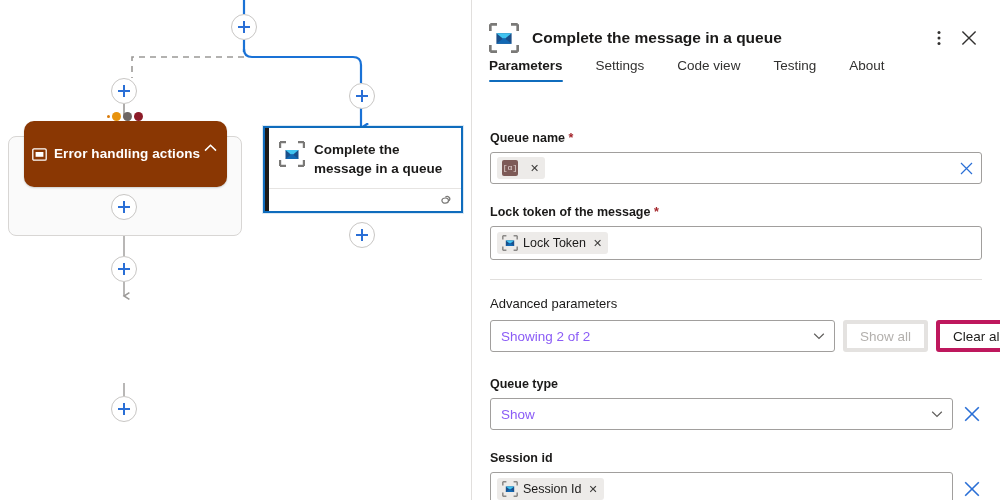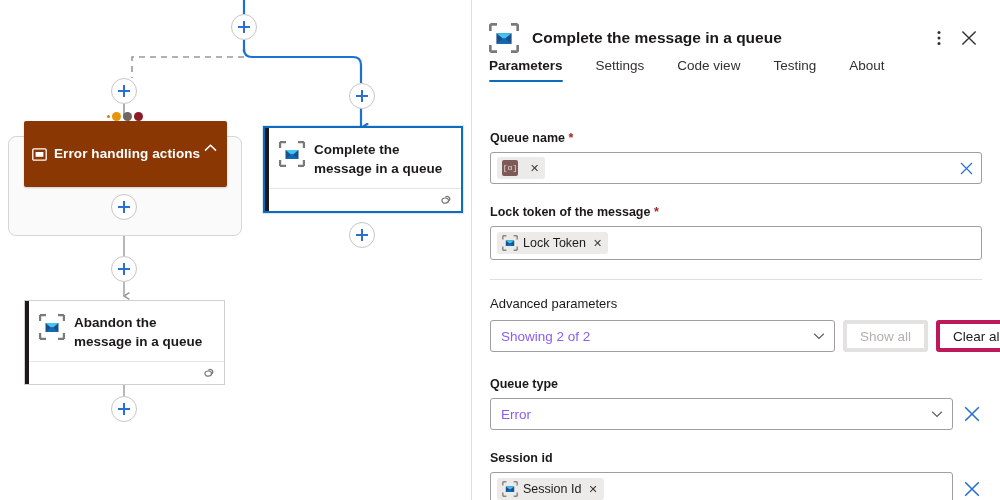--- a/index.html
+++ b/index.html
@@ -47,21 +47,21 @@
     border: 1px solid #d8d6d4;
     border-radius: 8px;
     z-index: 2;
   }
   .scope-header {
     position: absolute;
     left: 24px; top: 121px;
     width: 203px; height: 66px;
     background: #8a3703;
     color: #ffffff;
-    border-radius: 2px;
+    border-radius: 10px;
     display: flex; align-items: center;
     z-index: 4;
     cursor: pointer;
     box-shadow: 0 1px 2px rgba(0,0,0,.18);
   }
   .scope-glyph {
     width: 30px; flex: 0 0 30px;
     display: flex; align-items: center; justify-content: center;
   }
   .scope-glyph svg { display: block; }
@@ -332,42 +332,20 @@
       <div class="card-foot">
         <span>
           <svg width="14" height="11" viewBox="0 0 14 11">
             <path d="M5.4 3.2 a2.6 2.6 0 0 1 3.6 0 a2.6 2.6 0 0 1 0 3.6" fill="none" stroke="#7a7977" stroke-width="1.2"></path>
             <ellipse cx="5.2" cy="6.6" rx="3.3" ry="2.6" fill="none" stroke="#7a7977" stroke-width="1.2"></ellipse>
           </svg>
         </span>
       </div>
     </div>
 
-    <div class="card plain" style="left:24px; top:300px; width:201px;">
-      <span class="accent"></span>
-      <div class="card-body">
-        <span class="card-icon">
-          <svg width="26" height="26" viewBox="0 0 26 26">
-            <path d="M1 1 H7 M1 1 V7 M25 1 H19 M25 1 V7 M1 25 H7 M1 25 V19 M25 25 H19 M25 25 V19" fill="none" stroke="#7a7977" stroke-width="2.4"></path>
-            <path d="M6.5 9 H19.5 V18 H6.5 Z" fill="#1a4f8a"></path>
-            <path d="M6.5 9 L13 14.4 L19.5 9 Z" fill="#41c4f0"></path>
-            <path d="M6.5 18 L13 12.8 L19.5 18 Z" fill="#1268b3"></path>
-          </svg>
-        </span>
-        <span class="card-title">Abandon the message in a queue</span>
-      </div>
-      <div class="card-foot">
-        <span>
-          <svg width="14" height="11" viewBox="0 0 14 11">
-            <path d="M5.4 3.2 a2.6 2.6 0 0 1 3.6 0 a2.6 2.6 0 0 1 0 3.6" fill="none" stroke="#7a7977" stroke-width="1.2"></path>
-            <ellipse cx="5.2" cy="6.6" rx="3.3" ry="2.6" fill="none" stroke="#7a7977" stroke-width="1.2"></ellipse>
-          </svg>
-        </span>
-      </div>
-    </div>
 
     <div class="plus" style="left:231px; top:14px;"></div>
     <div class="plus" style="left:111px; top:78px;"></div>
     <div class="plus" style="left:111px; top:194px;"></div>
     <div class="plus" style="left:111px; top:256px;"></div>
     <div class="plus" style="left:111px; top:396px;"></div>
     <div class="plus" style="left:349px; top:83px;"></div>
     <div class="plus" style="left:349px; top:222px;"></div>
   </div>
 
@@ -477,21 +455,21 @@
           <button class="btn">Clear all</button>
         </div>
       </div>
 
       <div class="sp10"></div>
 
       <div class="field" style="margin-top:14px;">
         <div class="field-label">Queue type</div>
         <div class="input-row">
           <div class="select-box qtype">
-            <span>Error</span>
+            <span>Show</span>
             <span class="chev">
               <svg width="12" height="12" viewBox="0 0 12 12">
                 <path d="M1.2 3.8 L6 8.4 L10.8 3.8" fill="none" stroke="#605e5c" stroke-width="1.2"></path>
               </svg>
             </span>
           </div>
           <span class="field-clear-outer">
             <svg width="16" height="16" viewBox="0 0 16 16">
               <path d="M1.2 1.2 L14.8 14.8 M14.8 1.2 L1.2 14.8" stroke="#2a6fd6" stroke-width="1.6" fill="none"></path>
             </svg>

